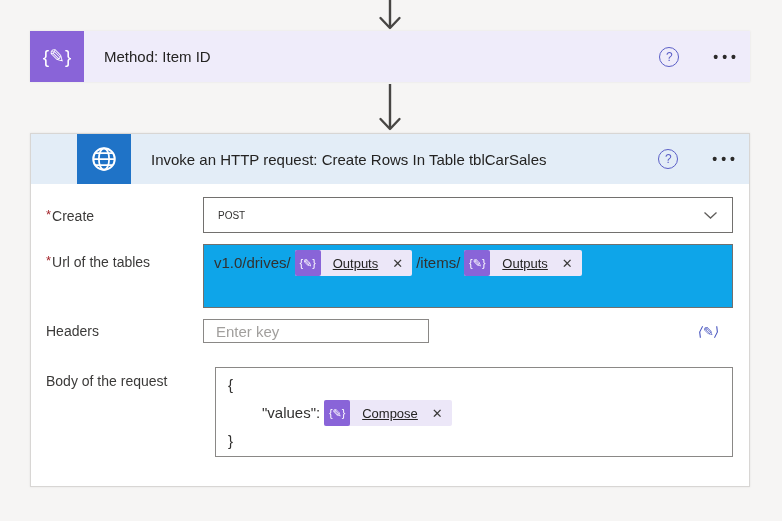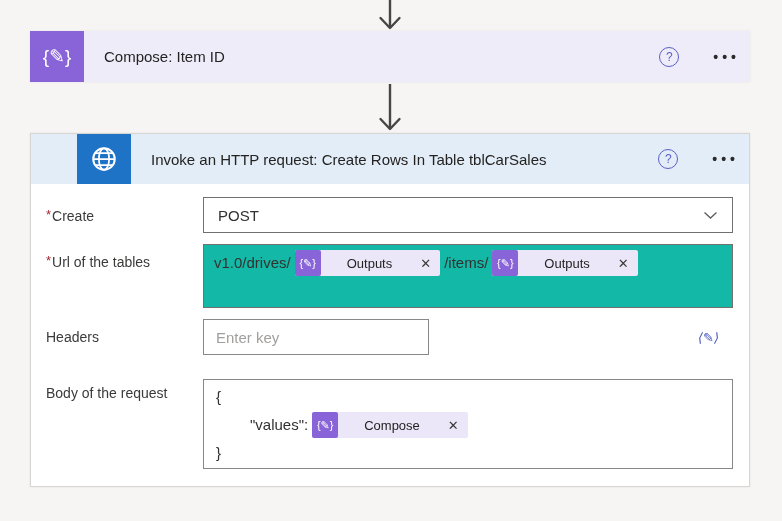--- a/index.html
+++ b/index.html
@@ -35,62 +35,62 @@
   
   .form { padding:13px 16px 0 15px; }
   .row { display:flex; margin-bottom:11px; }
   .label-col { flex:0 0 157px; font-size:14px; color:#3b3a39; }
   .req { color:#a4262c; font-size:13px; margin-right:1px; vertical-align:2px; }
   .row-center { align-items:center; }
   .row-top .label-col { padding-top:9px; }
 
   .method-box { flex:1; height:36px; border:1px solid #72706e; background:#fff;
     display:flex; align-items:center; justify-content:space-between;
-    padding:0 14px; font-size:15px; color:#323130; cursor:pointer; }
+    padding:0 14px; font-size:10px; color:#323130; cursor:pointer; }
 
-  .url-box { flex:1; min-height:64px; border:1px solid #72706e; background:#14b8a6;
+  .url-box { flex:1; min-height:64px; border:1px solid #72706e; background:#0ea5e9;
     padding:4px 10px; font-size:15px; line-height:28px; color:#323130; cursor:text; }
 
   .token { display:inline-flex; align-items:center; background:#ece7f8; border-radius:2px;
     height:26px; vertical-align:middle; margin:0 4px; position:relative; top:-1px; }
   .tok-icon { width:26px; height:26px; background:#8964d8; color:#fff; font-size:11px;
     display:flex; align-items:center; justify-content:center; border-radius:2px; line-height:1; }
-  .tok-label { padding:0 26px; font-size:13px; color:#242322; line-height:1; }
+  .tok-label { padding:0 12px; font-size:13px; color:#242322; line-height:1;text-decoration:underline; }
   .tok-close { padding:0 9px 0 2px; font-size:13px; color:#3b3a39; cursor:pointer; line-height:1; }
 
   .hdr-col { flex:1; display:flex; align-items:center; }
-  .hdr-input { width:226px; height:36px; border:1px solid #8a8886; background:#fff;
+  .hdr-input { width:226px; height:24px; border:1px solid #8a8886; background:#fff;
     padding:0 12px; font-size:15px; color:#323130; outline:none;
     font-family:"Liberation Sans","DejaVu Sans",sans-serif; }
   .hdr-input + .hdr-input { margin-left:-1px; width:227px; }
   .hdr-input::placeholder { color:#a19f9d; opacity:1; }
   .code-toggle { margin-left:auto; margin-right:14px; color:#4653be; font-size:13px;
     cursor:pointer; font-style:italic; white-space:nowrap; }
 
-  .row-body { margin-top:24px; }
+  .row-body { margin-top:24px;gap:12px; }
   .row-body .label-col { padding-top:6px; }
   .body-box { flex:1; height:90px; border:1px solid #8a8886; background:#fff;
     padding:3px 12px; font-size:15px; line-height:28px; color:#323130; cursor:text; }
   .body-line-indent { padding-left:34px; }
 </style>
 </head>
 <body>
 
 <div class="canvas">
 
   <svg class="arrow arrow-top" width="28" height="31">
     <path d="M14 0 V27" stroke="#484644" stroke-width="2.4" fill="none"></path>
     <path d="M4.5 18 L14 28 L23.5 18" stroke="#484644" stroke-width="2.4" fill="none" stroke-linecap="round" stroke-linejoin="round"></path>
   </svg>
 
   <div class="card card-compose">
     <div class="icon-block accent-purple">
       <span class="brace-glyph">{✎}</span>
     </div>
-    <div class="card-title">Compose: Item ID</div>
+    <div class="card-title">Method: Item ID</div>
     <div class="help-btn">?</div>
     <div class="menu-btn">•••</div>
   </div>
 
   <svg class="arrow arrow-mid" width="28" height="49">
     <path d="M14 0 V44" stroke="#484644" stroke-width="2.4" fill="none"></path>
     <path d="M4.5 35 L14 45 L23.5 35" stroke="#484644" stroke-width="2.4" fill="none" stroke-linecap="round" stroke-linejoin="round"></path>
   </svg>
 
   <div class="card card-http">

